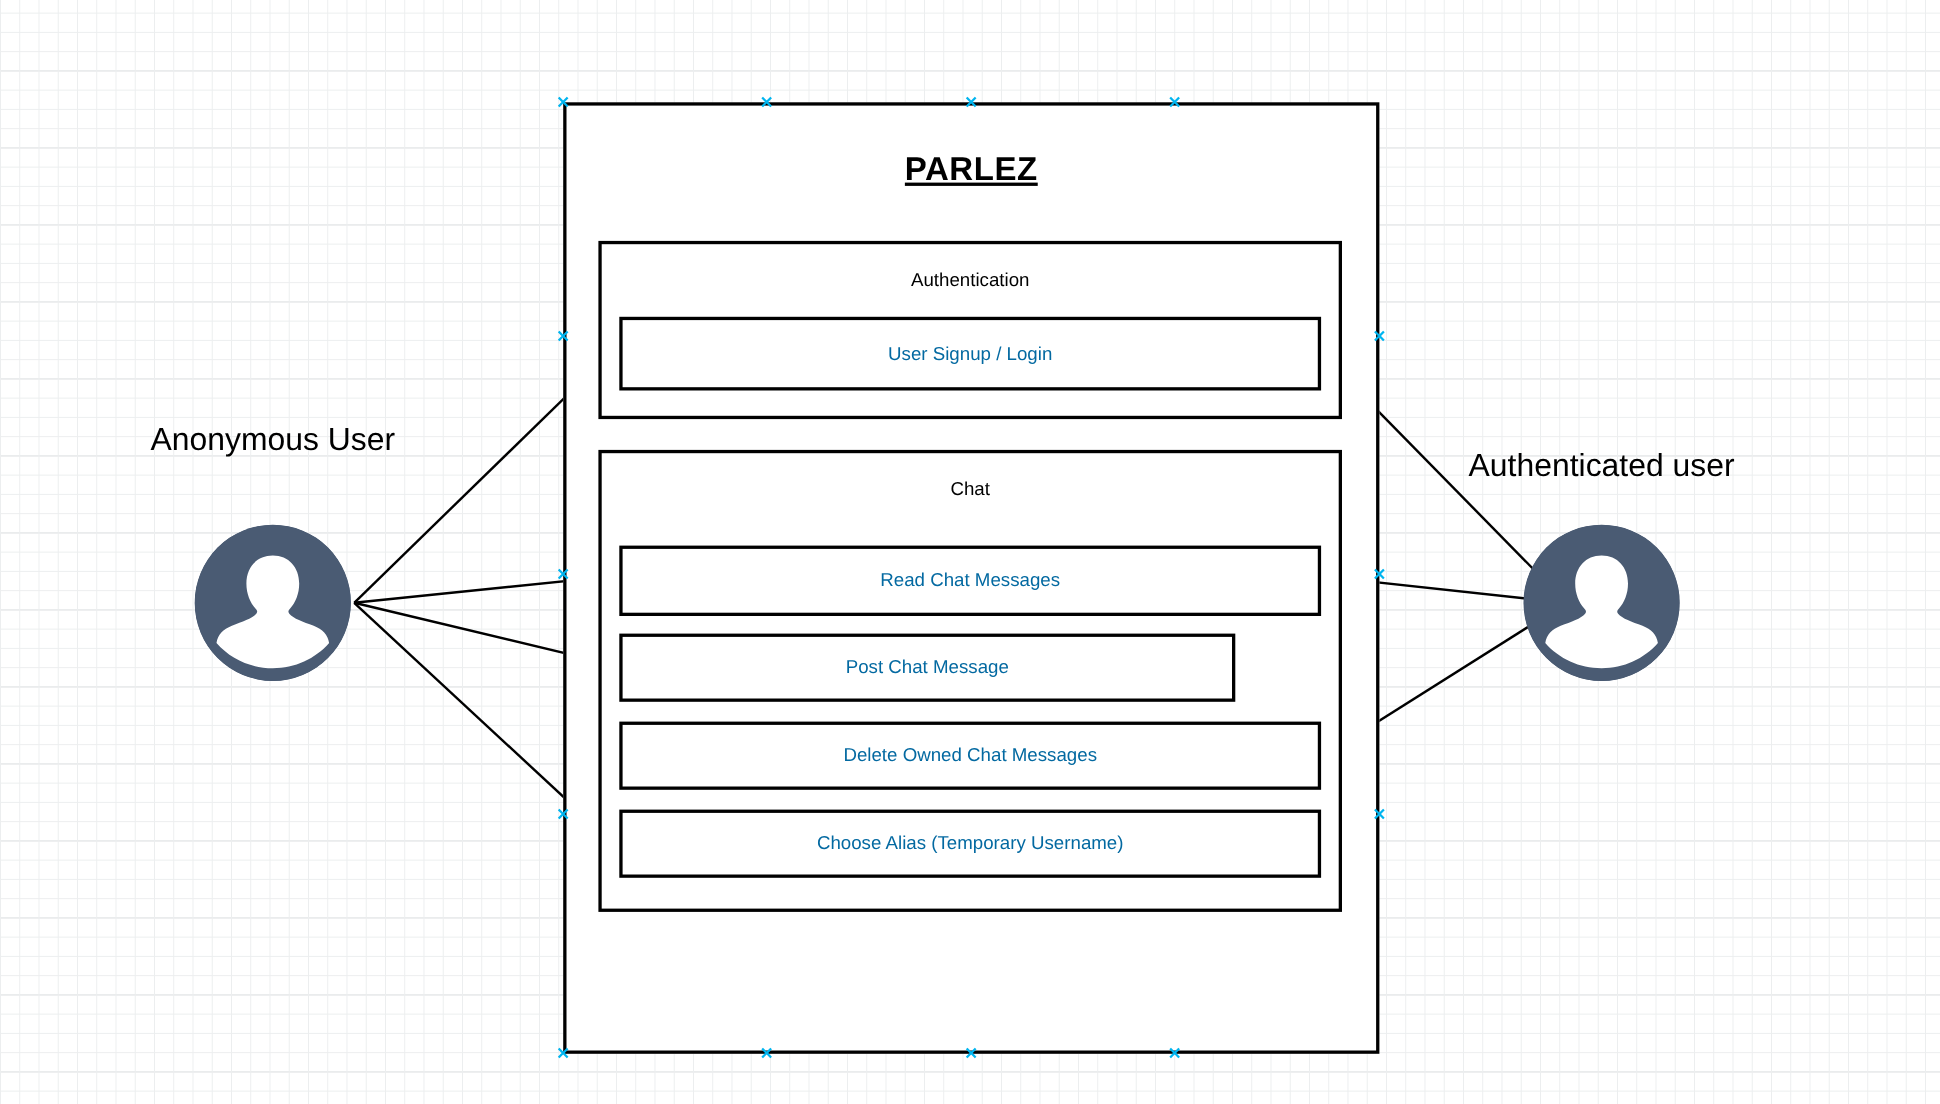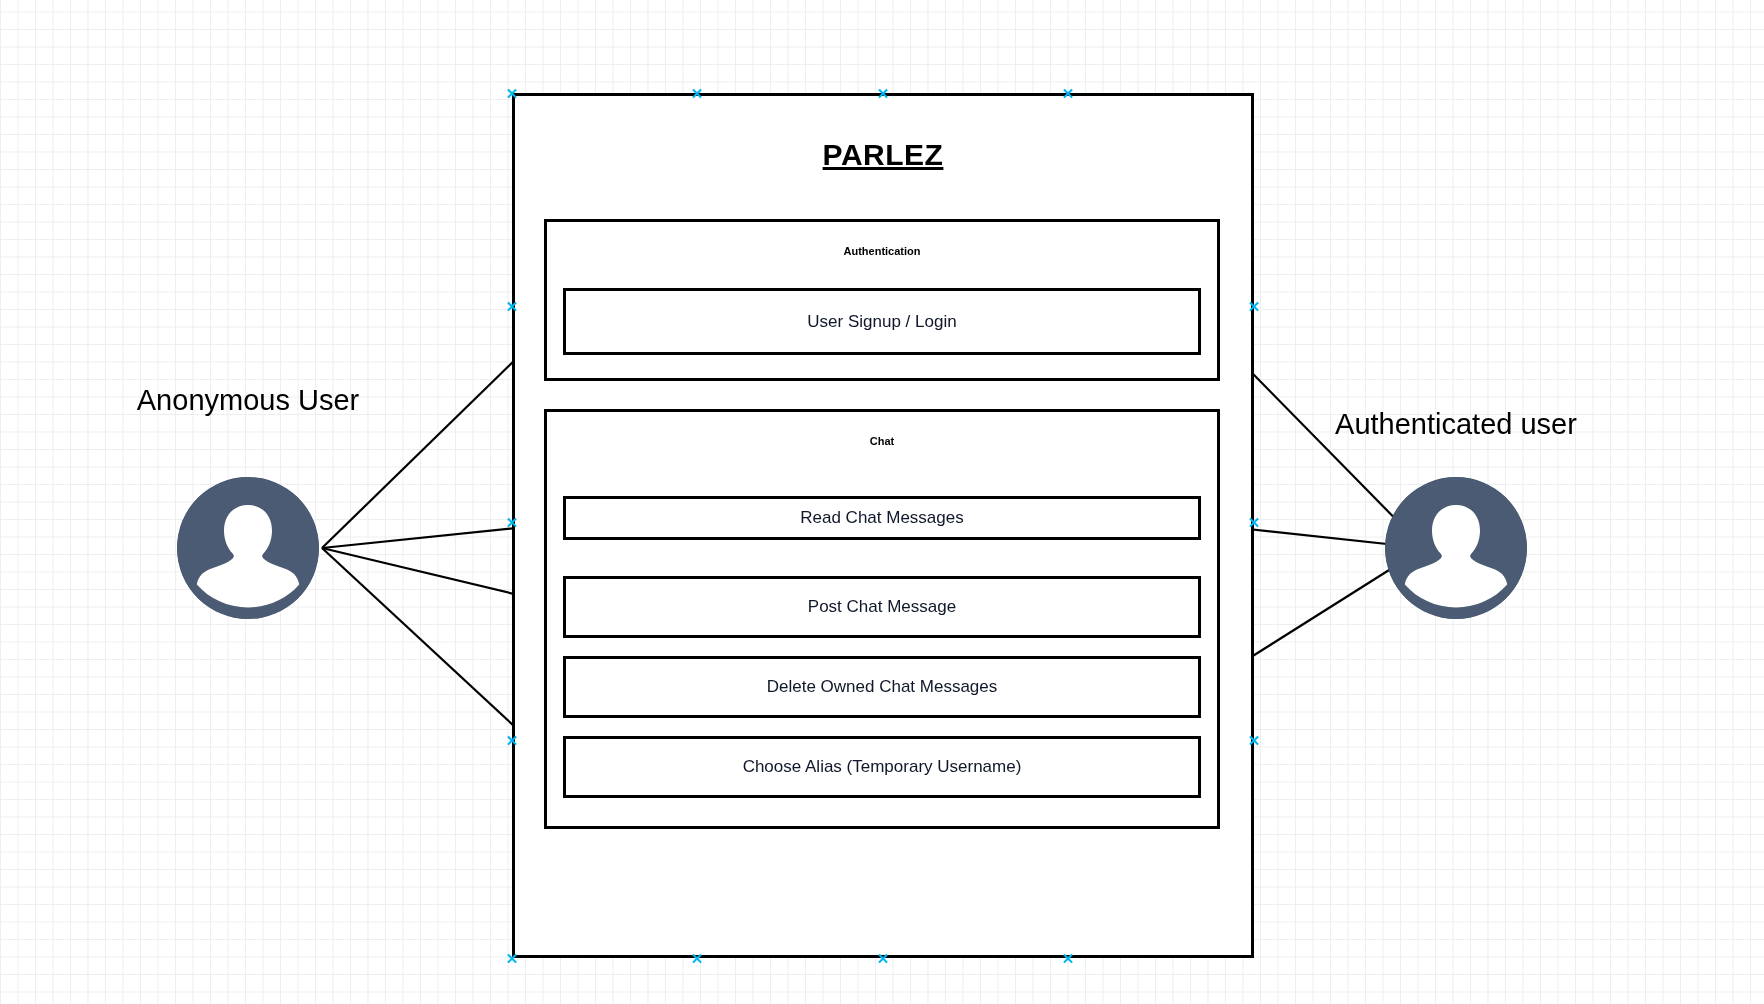--- a/index.html
+++ b/index.html
@@ -52,38 +52,38 @@
     position: absolute;
     border: 3px solid #000000;
     background: #ffffff;
     box-sizing: border-box;
   }
   .group-title {
     position: absolute;
     left: 0;
     width: 100%;
     text-align: center;
-    font-size: 11px;
-    font-weight: bold;
+    font-size: 17px;
+    font-weight: normal;
     color: #000000;
   }
   #group-auth { left: 544px; top: 219px; width: 676px; height: 162px; }
   #group-chat { left: 544px; top: 409px; width: 676px; height: 420px; }
 
   
   .uc {
     position: absolute;
     border: 3px solid #000000;
     background: #ffffff;
     box-sizing: border-box;
     display: flex;
     align-items: center;
     justify-content: center;
     font-size: 17px;
-    color: #0f172a;
+    color: #0369a1;
     text-align: center;
   }
 
   
   .actor { position: absolute; }
   .actor-label {
     position: absolute;
     width: 340px;
     text-align: center;
     font-size: 29px;
@@ -159,24 +159,24 @@
   <div class="group" id="group-auth">
     <div class="group-title" style="top:23px;">Authentication</div>
   </div>
   <div class="uc" style="left:563px; top:288px; width:638px; height:67px;">
     <span>User Signup / Login</span>
   </div>
 
   <div class="group" id="group-chat">
     <div class="group-title" style="top:23px;">Chat</div>
   </div>
-  <div class="uc" style="left:563px; top:496px; width:638px; height:44px;">
+  <div class="uc" style="left:563px; top:496px; width:638px; height:64px;">
     <span>Read Chat Messages</span>
   </div>
-  <div class="uc" style="left:563px; top:576px; width:638px; height:62px;">
+  <div class="uc" style="left:563px; top:576px; width:560px; height:62px;">
     <span>Post Chat Message</span>
   </div>
   <div class="uc" style="left:563px; top:736px; width:638px; height:62px;">
     <span>Choose Alias (Temporary Username)</span>
   </div>
   <div class="uc" style="left:563px; top:656px; width:638px; height:62px;">
     <span>Delete Owned Chat Messages</span>
   </div>
 
   <div class="actor">

